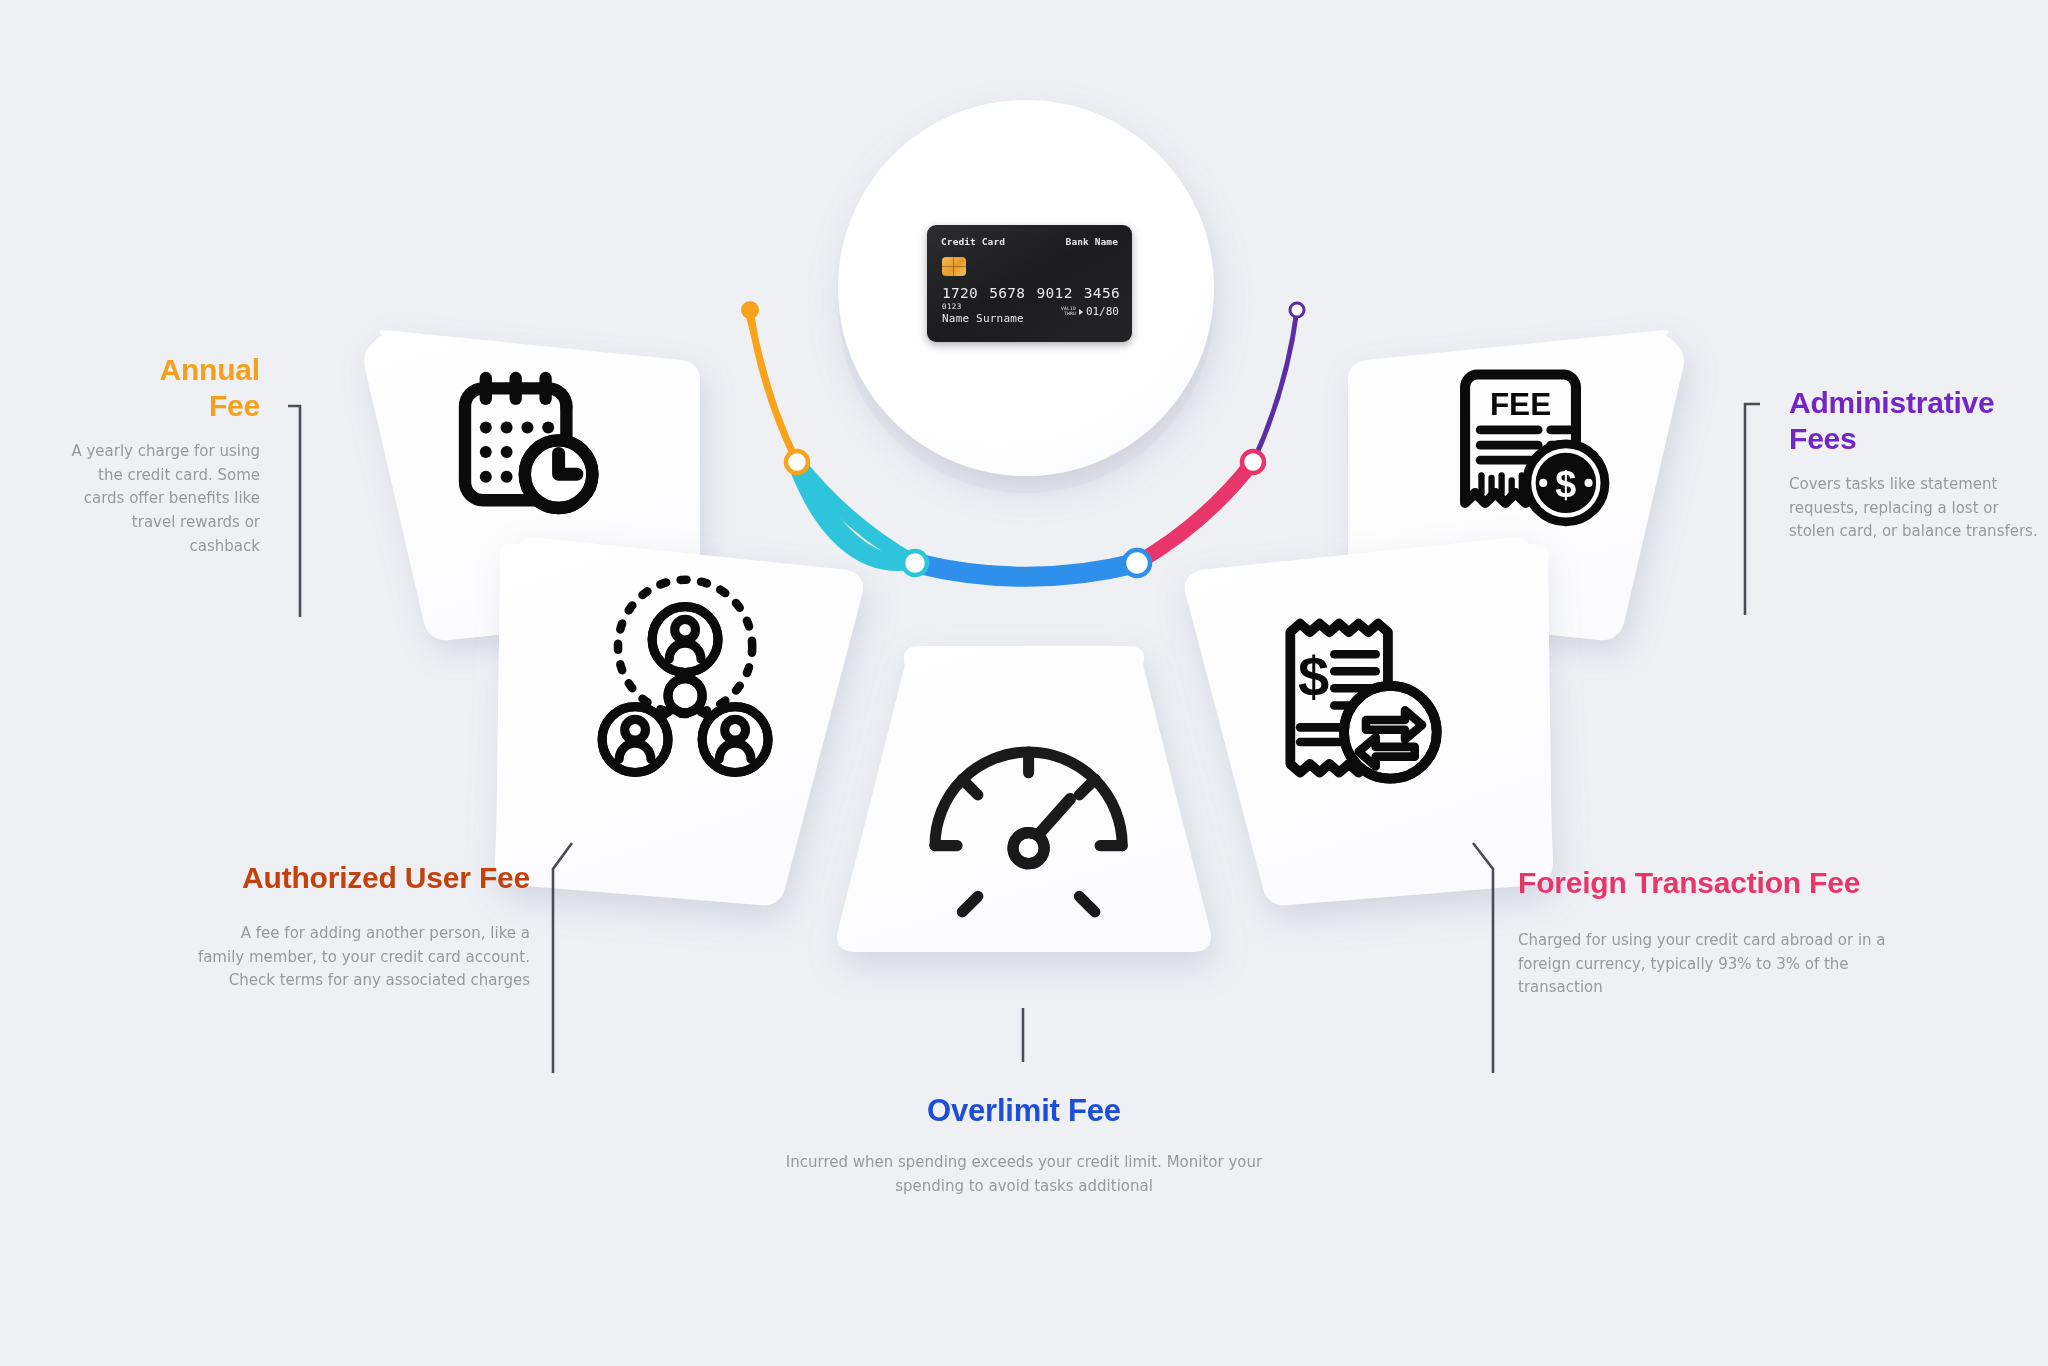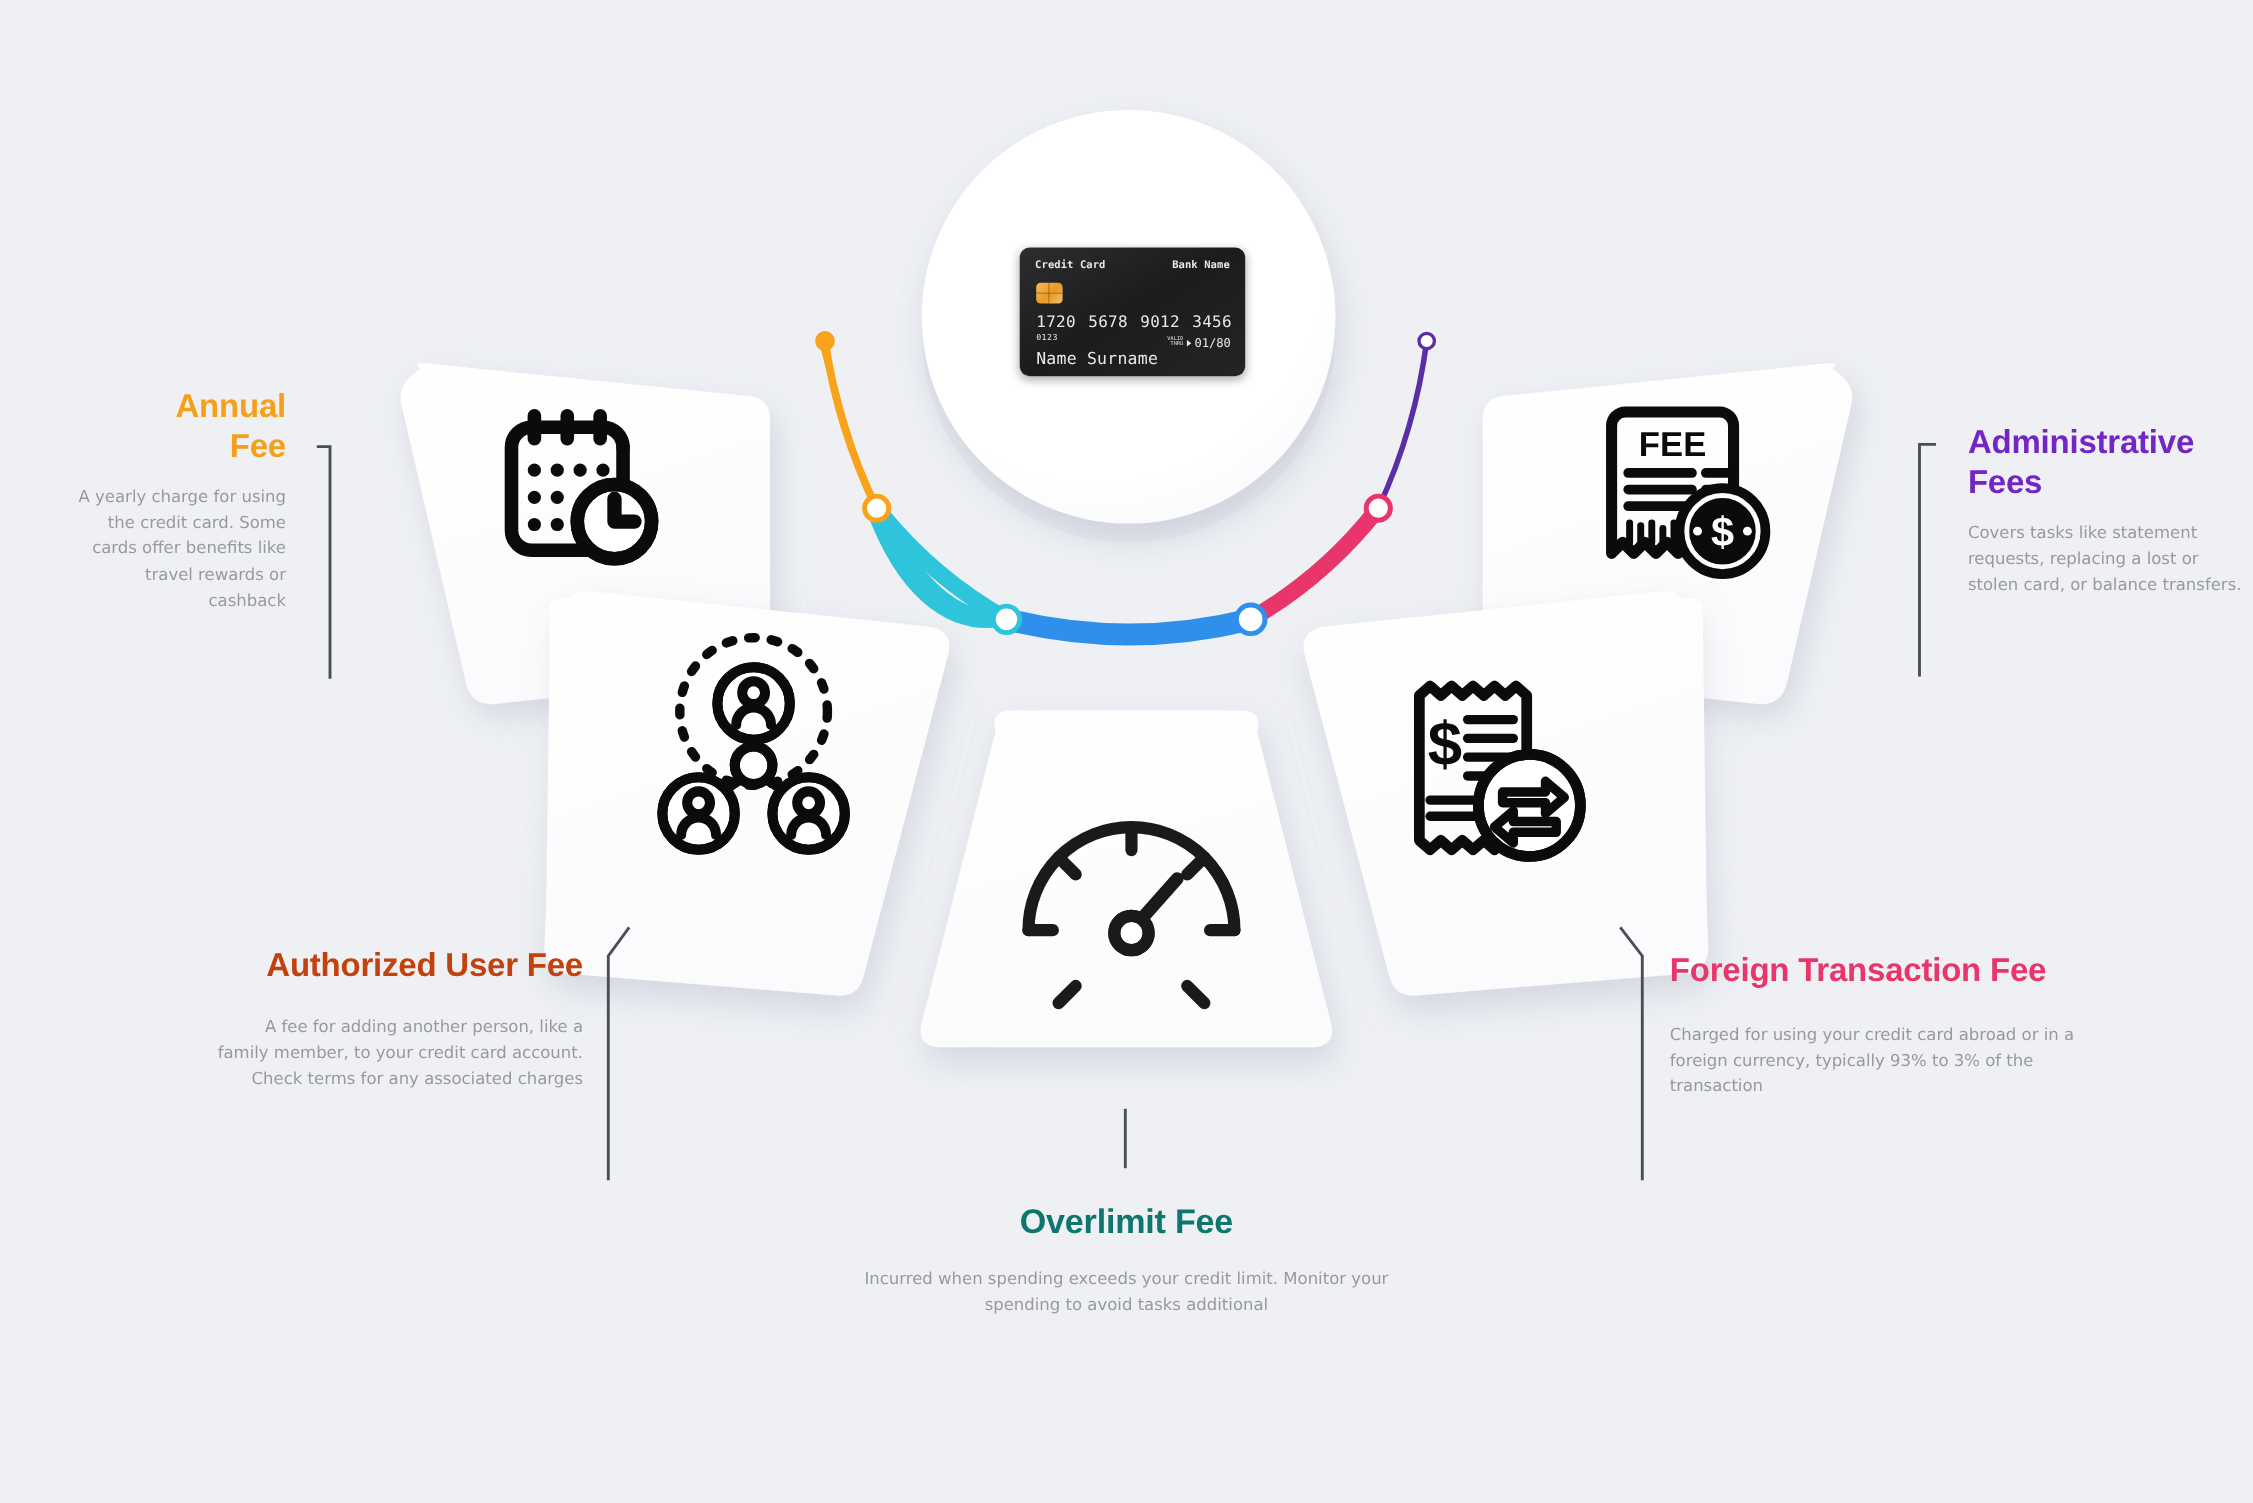--- a/index.html
+++ b/index.html
@@ -90,22 +90,22 @@
     font-size: 4.6px; line-height: 1.05; text-align: right;
     letter-spacing: .2px;
   }
   .cc-valid .vtri {
     width: 0; height: 0;
     border-left: 4px solid #e9e9ec;
     border-top: 3px solid transparent;
     border-bottom: 3px solid transparent;
   }
   .cc-name {
-    position: absolute; left: 15px; bottom: 7px;
-    font-size: 15px; letter-spacing: .2px;
+    position: absolute; left: 15px; bottom: 17px;
+    font-size: 11px; letter-spacing: .2px;
   }
 </style>
 </head>
 <body>
 
 <div id="stage">
 
   <svg id="canvas" viewBox="0 0 2048 1366">
     <defs>
       <filter id="panelShadow" x="-40%" y="-40%" width="180%" height="180%">
@@ -359,17 +359,17 @@
     <div class="blk-title" style="color:#c2410c;">Authorized User Fee</div>
     <div class="blk-body">A fee for adding another person, like a family member, to your credit card account. Check terms for any associated charges</div>
   </div>
 
   <div class="block align-left" id="block-foreign">
     <div class="blk-title" style="color:#E8356A;">Foreign Transaction Fee</div>
     <div class="blk-body">Charged for using your credit card abroad or in a foreign currency, typically 93% to 3% of the transaction</div>
   </div>
 
   <div class="block align-center" id="block-overlimit">
-    <div class="blk-title" style="color:#0f766e;font-size:31px;">Overlimit Fee</div>
+    <div class="blk-title" style="color:#1d4ed8;font-size:31px;">Overlimit Fee</div>
     <div class="blk-body">Incurred when spending exceeds your credit limit. Monitor your spending to avoid tasks additional</div>
   </div>
 
 </div>
 
 </body></html>

